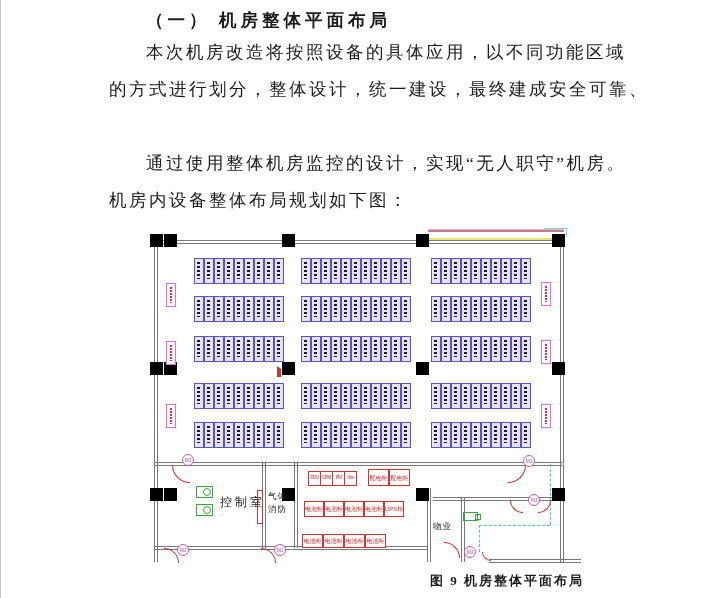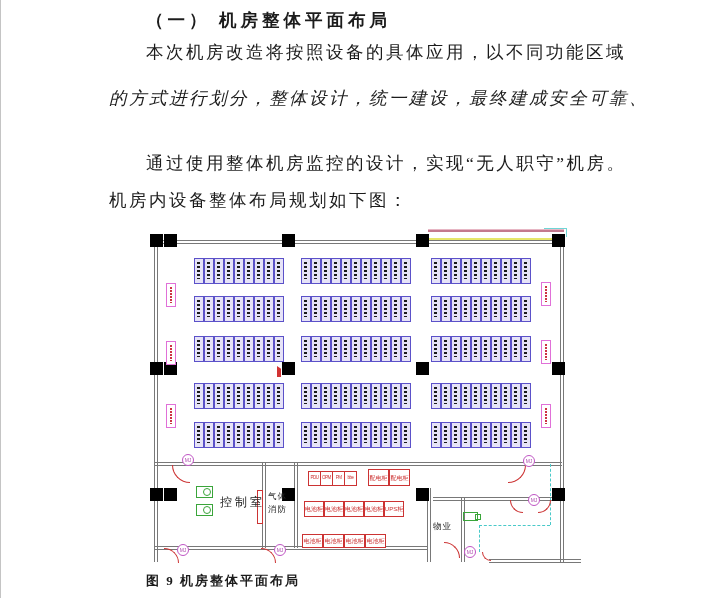--- a/index.html
+++ b/index.html
@@ -4,21 +4,21 @@
 <style>
   html,body{margin:0;padding:0;background:#fff;}
   #page{
     position:relative;width:711px;height:598px;background:#fff;overflow:hidden;
     font-family:"Liberation Serif","DejaVu Serif",serif;color:#1c1c1c;
     border-left:1px solid #c4c4c4;box-sizing:border-box;
   }
   .heading{position:absolute;left:145px;top:8px;font-size:17.5px;font-weight:bold;letter-spacing:4px;white-space:nowrap;}
   .bodyline{position:absolute;font-size:17.5px;letter-spacing:2.5px;white-space:nowrap;}
   .indent{left:145px;} .flush{left:108px;}
-  .l1{top:40px;} .l2{top:86px;font-style:italic;} .l3{top:114px;} .l4{top:151px;} .l5{top:188px;}
+  .l1{top:40px;} .l2{top:77px;} .l3{top:114px;} .l4{top:151px;} .l5{top:188px;}
 
   
   #plan{position:absolute;left:145px;top:228px;width:438px;height:342px;}
   #plan *{position:absolute;box-sizing:content-box;}
   .wall-h{height:2px;border-top:1px solid #787878;border-bottom:1px solid #787878;}
   .wall-v{width:2px;border-left:1px solid #787878;border-right:1px solid #787878;}
   .col{width:13px;height:13px;background:#000;}
   .rack{width:8px;height:24px;border:1px solid #5b51c9;background:#e6e3f7;}
   .rack::after{content:"";position:absolute;left:2px;top:3px;width:3px;height:17px;
     background:repeating-linear-gradient(to bottom,#1a1a1a 0 2px,transparent 2px 4px);}
@@ -44,21 +44,21 @@
   .dev-green{width:13px;height:7px;border:1px solid #3aa53a;z-index:3;}
   .dev-green::after{content:"";position:absolute;right:-4px;top:1px;width:4px;height:4px;border:1px solid #3aa53a;}
   .redpanel{width:4px;height:32px;border:1px solid #cc3333;background:#fff;z-index:3;}
   .redtick{width:4px;height:11px;background:#d23333;clip-path:polygon(0 0,100% 25%,100% 100%,0 100%);z-index:4;}
   .dash-v{width:0;border-left:1px dashed #49c9c9;z-index:1;}
   .dash-h{height:0;border-top:1px dashed #49c9c9;z-index:1;}
   .tray-rose{height:2px;background:#c4798d;border-top:1px solid #e7b6c4;}
   .tray-yellow{height:2px;background:#e6e66a;}
   .tray-cyan-h{height:0;border-top:1px solid #6fd6d6;}
   .tray-cyan-v{width:0;border-left:1px solid #6fd6d6;}
-  .caption{position:absolute;left:145px;top:572px;width:438px;text-align:left;
+  .caption{position:absolute;left:145px;top:572px;width:438px;text-align:right;
     font-size:13px;font-weight:bold;letter-spacing:2px;}
 </style>
 </head>
 <body>
 
 <div id="page">
 
   <div class="heading">（一） 机房整体平面布局</div>
   <div class="bodyline indent l1">本次机房改造将按照设备的具体应用，以不同功能区域</div>
   <div class="bodyline flush  l2">的方式进行划分，整体设计，统一建设，最终建成安全可靠、</div>

